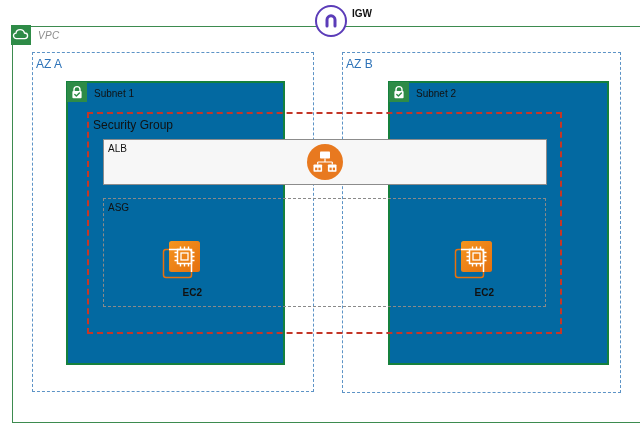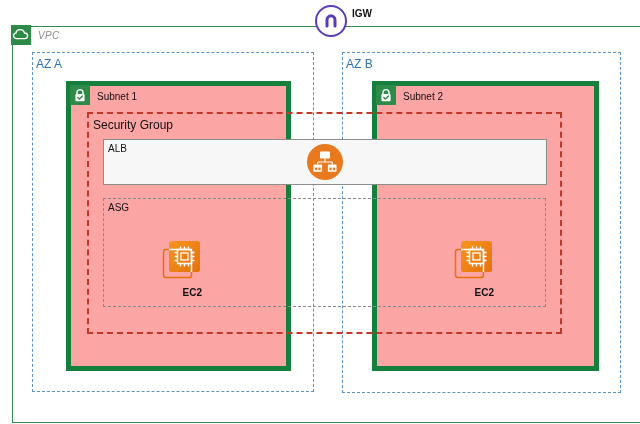--- a/index.html
+++ b/index.html
@@ -15,23 +15,23 @@
   
   .igw-circle{left:304px;top:5px;width:28px;height:28px;border:2.2px solid #5b3cb8;
     border-radius:50%;background:#fff;z-index:7;display:flex;align-items:center;justify-content:center;}
   .igw-label{left:341px;top:8px;font-size:10px;font-weight:bold;color:#111;}
   
   .az{border:1px dashed #5c93c6;z-index:1;}
   .az-a{left:21px;top:52px;width:280px;height:338px;}
   .az-b{left:331px;top:52px;width:277px;height:339px;}
   .az-label{position:absolute;left:3px;top:4px;font-size:12px;color:#2e73b8;}
   
-  .subnet{background:#fca5a5;border:5px solid #15803d;z-index:2;}
+  .subnet{background:#0369a1;border:2px solid #15803d;z-index:2;}
   .subnet-1{left:55px;top:81px;width:215px;height:280px;}
-  .subnet-2{left:361px;top:81px;width:217px;height:280px;}
+  .subnet-2{left:377px;top:81px;width:217px;height:280px;}
   .subnet-badge{position:absolute;left:-1px;top:-1px;width:20px;height:20px;background:#2e8b47;}
   .subnet-label{position:absolute;left:26px;top:5px;font-size:10px;color:#111;}
   
   .sg-box{left:76px;top:112px;width:471px;height:218px;border:2px dashed #c63626;z-index:3;}
   .sg-label{position:absolute;left:4px;top:4px;font-size:12px;color:#111;}
   
   .alb-box{left:92px;top:139px;width:442px;height:44px;background:#f7f7f7;border:1px solid #8c8c8c;z-index:4;}
   .alb-label{position:absolute;left:4px;top:3px;font-size:10px;color:#111;}
   .alb-circle{position:absolute;left:50%;top:50%;transform:translate(-50%,-50%);width:36px;height:36px;}
   

